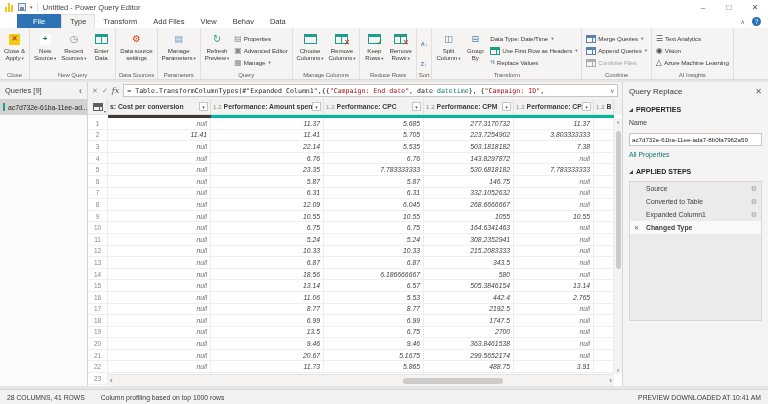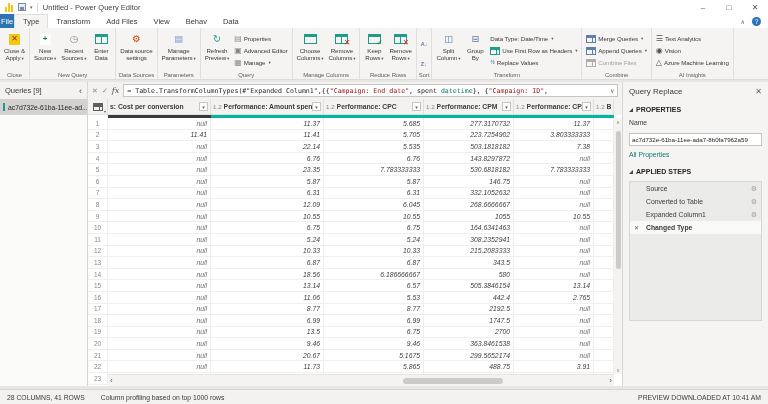--- a/index.html
+++ b/index.html
@@ -17,21 +17,21 @@
   .save-icon::after { content:""; position:absolute; left:1px; right:1px; bottom:0; height:3px; background:#7a8ca8; }
   .tiny-caret { font-size:5px; color:#666; }
   .tb-sep { color:#d0cecd; font-size:9px; }
   .tb-title { font-size:7.5px; color:#444; }
   .win-controls { margin-left:auto; display:flex; height:14px; }
   .win-btn { width:26px; display:flex; align-items:center; justify-content:center; font-size:8px; color:#555; }
 
   
   .menubar { position:absolute; top:14px; left:0; right:0; height:14px; background:#fff; display:flex; align-items:stretch; }
   .tab { padding:0 8px; font-size:7.5px; color:#3b3a39; display:flex; align-items:center; }
-  .tab.file { background:#2e74b5; color:#fff; padding:0 1px; }
+  .tab.file { background:#2e74b5; color:#fff; padding:0 16px;margin-left:17px; }
   .tab.active { background:#f6f4f2; border:1px solid #e1dfdd; border-bottom:none; }
   .menubar-right { margin-left:auto; display:flex; align-items:center; gap:7px; padding-right:7px; }
   .chevron-up { font-size:6px; color:#666; }
   .help-badge { width:9px; height:9px; border-radius:50%; background:#2b71b8; color:#fff; font-size:6.5px; display:flex; align-items:center; justify-content:center; }
 
   
   .ribbon { position:absolute; top:28px; left:0; right:0; height:52px; background:#f6f4f2; border-bottom:1px solid #dddbd9; display:flex; overflow:hidden; letter-spacing:-0.1px; }
   .rgroup { display:flex; flex-direction:column; border-right:1px solid #e1dfdd; padding:2px 2px 1px; flex:none; }
   .rbody { flex:1; display:flex; align-items:stretch; gap:1px; }
   .rlabel { text-align:center; font-size:6px; color:#605e5c; padding-top:1px; white-space:nowrap; }
@@ -371,21 +371,21 @@
   <div class="queries-header">
     <span class="qh-label">Queries [9]</span>
     <span class="qh-collapse">‹</span>
   </div>
 
   <div class="formula-row">
     <span class="fbtn">✕</span>
     <span class="fbtn">✓</span>
     <span class="fx">fx</span>
     <div class="formula-input">
-      <span class="formula-text" id="formula-text"><span class="seg-plain">= Table.TransformColumnTypes(#"Expanded Column1",{{</span><span class="seg-string">"Campaign: End date"</span><span class="seg-plain">, spent </span><span class="seg-keyword">datetime</span><span class="seg-plain">}, {</span><span class="seg-string">"Campaign: ID"</span><span class="seg-plain">,</span></span>
+      <span class="formula-text" id="formula-text"><span class="seg-plain">= Table.TransformColumnTypes(#"Expanded Column1",{{</span><span class="seg-string">"Campaign: End date"</span><span class="seg-plain">, date </span><span class="seg-keyword">datetime</span><span class="seg-plain">}, {</span><span class="seg-string">"Campaign: ID"</span><span class="seg-plain">,</span></span>
       <span class="fi-expand">∨</span>
     </div>
   </div>
 
   <div class="queries-panel">
     <div id="query-list">
         <div class="query-item">
           <span class="icon-tbl small" style="color: rgb(30, 158, 138);"></span>
           <span>ac7d732e-61ba-11ee-ad...</span>
         </div>

